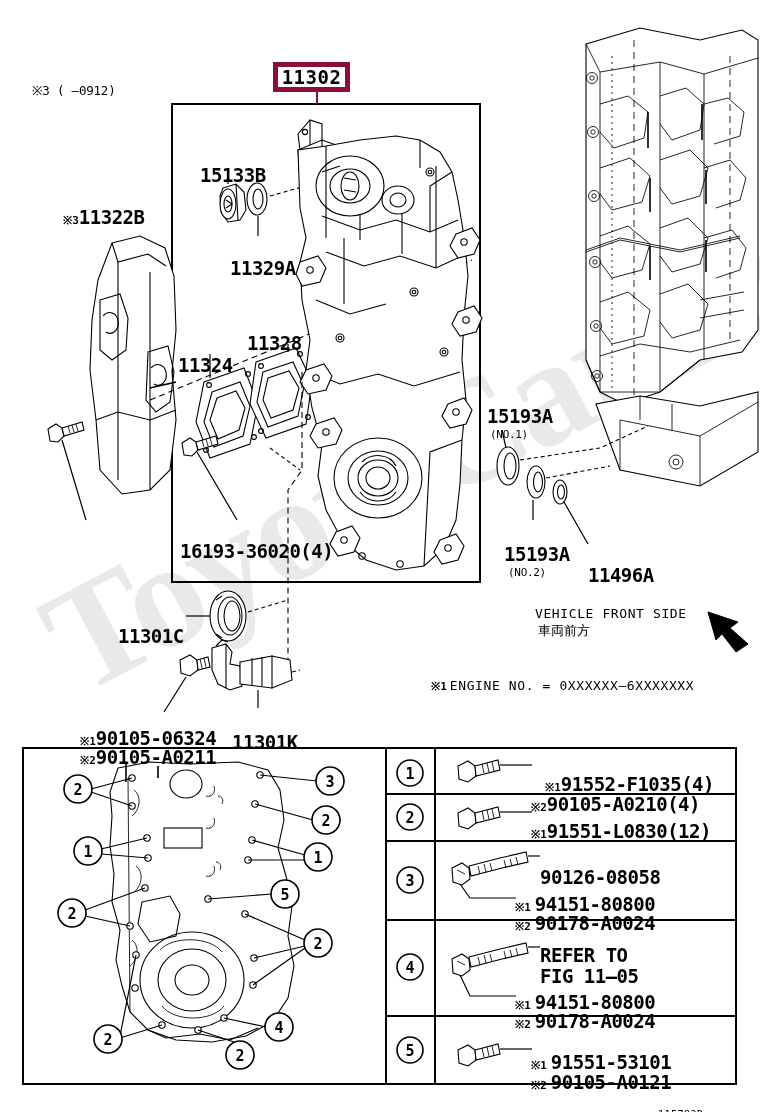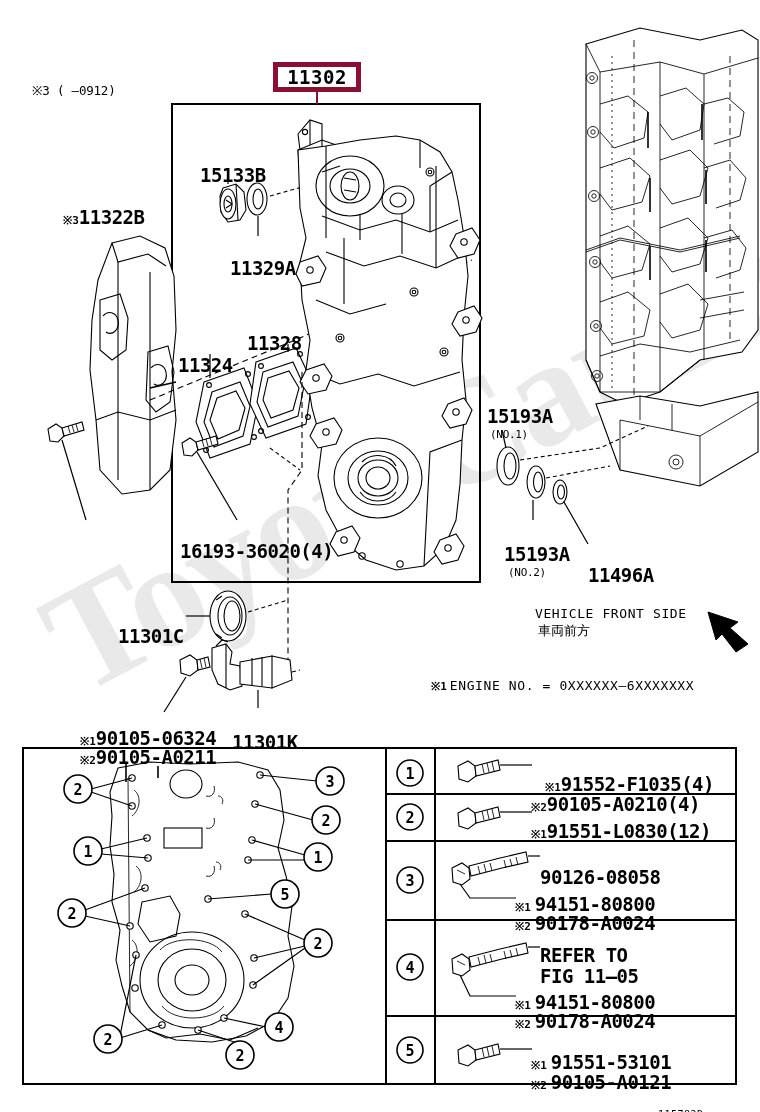--- a/index.html
+++ b/index.html
@@ -18,21 +18,21 @@
        font-family:"DejaVu Sans Mono","Liberation Mono",monospace;margin-top:20px;}
   .pn{font-size:19px;font-weight:700;letter-spacing:-0.5px;}
   .sub{font-size:11px;font-weight:400;letter-spacing:-0.3px;}
   .note{font-size:12.5px;font-weight:400;letter-spacing:-0.2px;}
   .mark{font-size:11px;font-weight:700;vertical-align:0px;}
   .jp{font-size:13px;font-family:"DejaVu Sans","Liberation Sans",sans-serif;font-weight:400;}
   .vfs{font-size:13px;letter-spacing:0.6px;font-weight:400;}
   .figid{font-size:10px;letter-spacing:0.5px;}
 
   
-  #hl{position:absolute;left:273px;top:62px;width:88px;height:30px;
+  #hl{position:absolute;left:273px;top:62px;width:77px;height:30px;
       border:5px solid #8b0e33;background:#fff;box-sizing:border-box;z-index:8;}
   #hl span{display:block;text-align:center;font-size:19px;font-weight:700;
            line-height:20px;letter-spacing:0.5px;font-family:"DejaVu Sans Mono",monospace;}
   #hl-stem{position:absolute;left:316px;top:92px;width:1.5px;height:12px;background:#8b0e33;z-index:7;}
 
   
   #mainbox{position:absolute;left:171px;top:103px;width:310px;height:480px;
            border:2px solid #000;box-sizing:border-box;z-index:2;background:transparent;}
   #tablebox{position:absolute;left:22px;top:747px;width:715px;height:338px;
             border:2px solid #000;box-sizing:border-box;z-index:2;}

